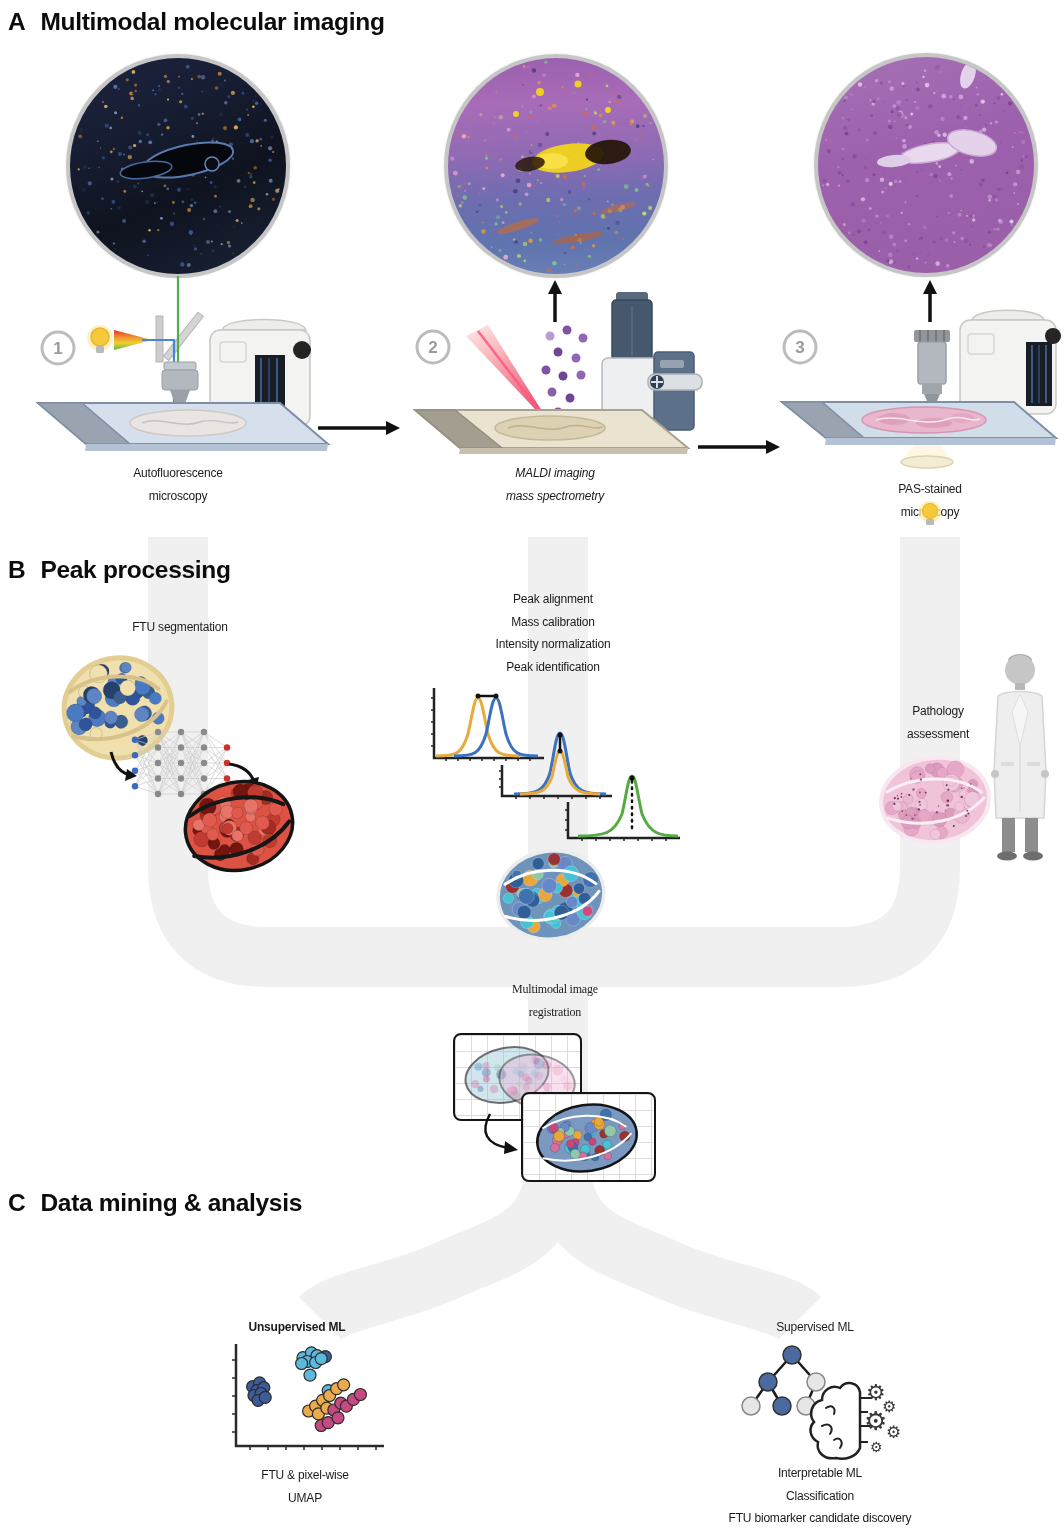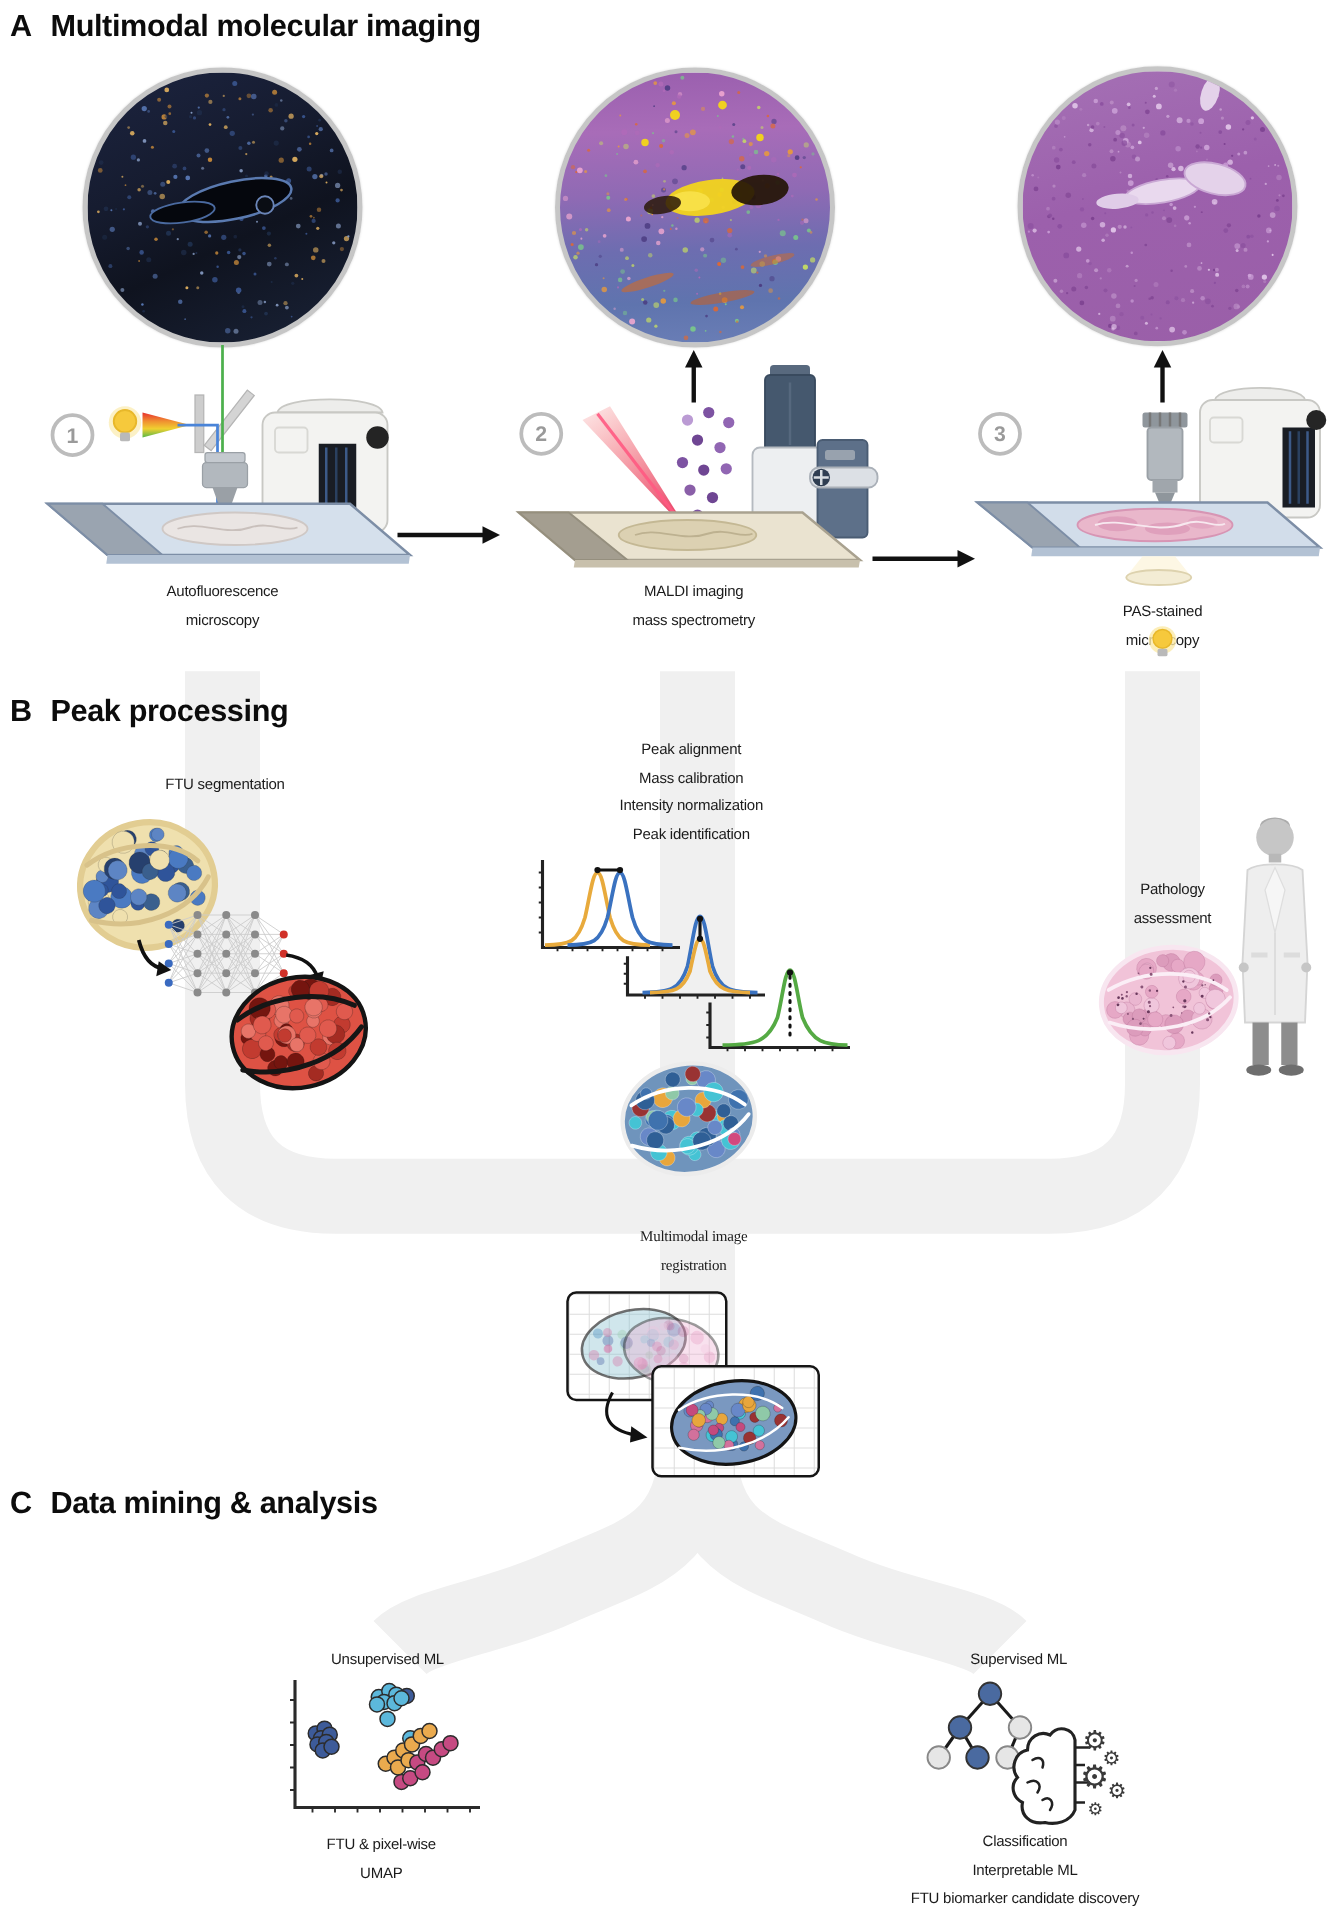--- a/index.html
+++ b/index.html
@@ -877,21 +877,21 @@
     <g>
       <polygon points="176,167 202,167 214,182 164,182" fill="#fcf4d8" opacity="0.7"></polygon>
       <ellipse cx="189" cy="184" rx="26" ry="6" fill="#f3ecd4" stroke="#ddd2ae" stroke-width="1.5"></ellipse>
     </g>
   </svg>
 
   <div class="abs cap" style="left:78px;top:462px;width:200px;">
     <div>Autofluorescence</div>
     <div>microscopy</div>
   </div>
-  <div class="abs cap" style="left:445px;top:462px;width:220px;">
+  <div class="abs cap" style="left:445px;top:462px;width:220px;font-style:italic;">
     <div>MALDI imaging</div>
     <div>mass spectrometry</div>
   </div>
   <div class="abs cap" style="left:830px;top:478px;width:200px;">
     <div>PAS-stained</div>
     <div>microscopy</div>
   </div>
 
   <svg class="abs" style="left:916px;top:500px;" width="28" height="34">
     <circle cx="14" cy="12" r="11" fill="#fbeaa8" opacity="0.8"></circle>
@@ -1467,21 +1467,21 @@
   </div>
   <svg class="abs" style="left:478px;top:1110px;" width="44" height="46">
     <path d="M12,4 C2,22 8,34 30,38" stroke="#111" stroke-width="2.5" fill="none"></path>
     <polygon points="27,31 40,40 26,44" fill="#111"></polygon>
   </svg>
 
   <div class="abs head" style="left:8px;top:1189px;">
     <span class="hletter">C</span><span>Data mining &amp; analysis</span>
   </div>
 
-  <div class="abs cap" style="left:230px;top:1316px;width:160px;">Unsupervised ML</div>
+  <div class="abs cap" style="left:217px;top:1316px;width:160px;font-weight:bold;">Unsupervised ML</div>
   <svg class="abs" style="left:226px;top:1340px;" width="162" height="122">
     <path d="M10,4 V106 H158" stroke="#2a2a2a" stroke-width="2.5" fill="none"></path>
     <g stroke="#2a2a2a" stroke-width="1.5">
       <line x1="6" y1="20" x2="10" y2="20"></line>
         <line x1="6" y1="38" x2="10" y2="38"></line>
         <line x1="6" y1="56" x2="10" y2="56"></line>
         <line x1="6" y1="74" x2="10" y2="74"></line>
         <line x1="6" y1="92" x2="10" y2="92"></line>
       <line x1="24" y1="106" x2="24" y2="110"></line>
         <line x1="42" y1="106" x2="42" y2="110"></line>
@@ -1563,18 +1563,18 @@
       <line x1="54" y1="48" x2="66" y2="48"></line>
         <line x1="54" y1="64" x2="62" y2="64"></line>
     </g>
     <text class="gear" x="60" y="22" font-size="22">⚙</text>
     <text class="gear" x="76" y="34" font-size="16">⚙</text>
     <text class="gear" x="58" y="52" font-size="26">⚙</text>
     <text class="gear" x="80" y="60" font-size="17">⚙</text>
     <text class="gear" x="64" y="74" font-size="14">⚙</text>
   </svg>
   <div class="abs cap" style="left:640px;top:1462px;width:360px;">
+    <div>Interpretable ML</div>
     <div>Classification</div>
-    <div>Interpretable ML</div>
     <div>FTU biomarker candidate discovery</div>
   </div>
 
 </div>
 
 </body></html>

